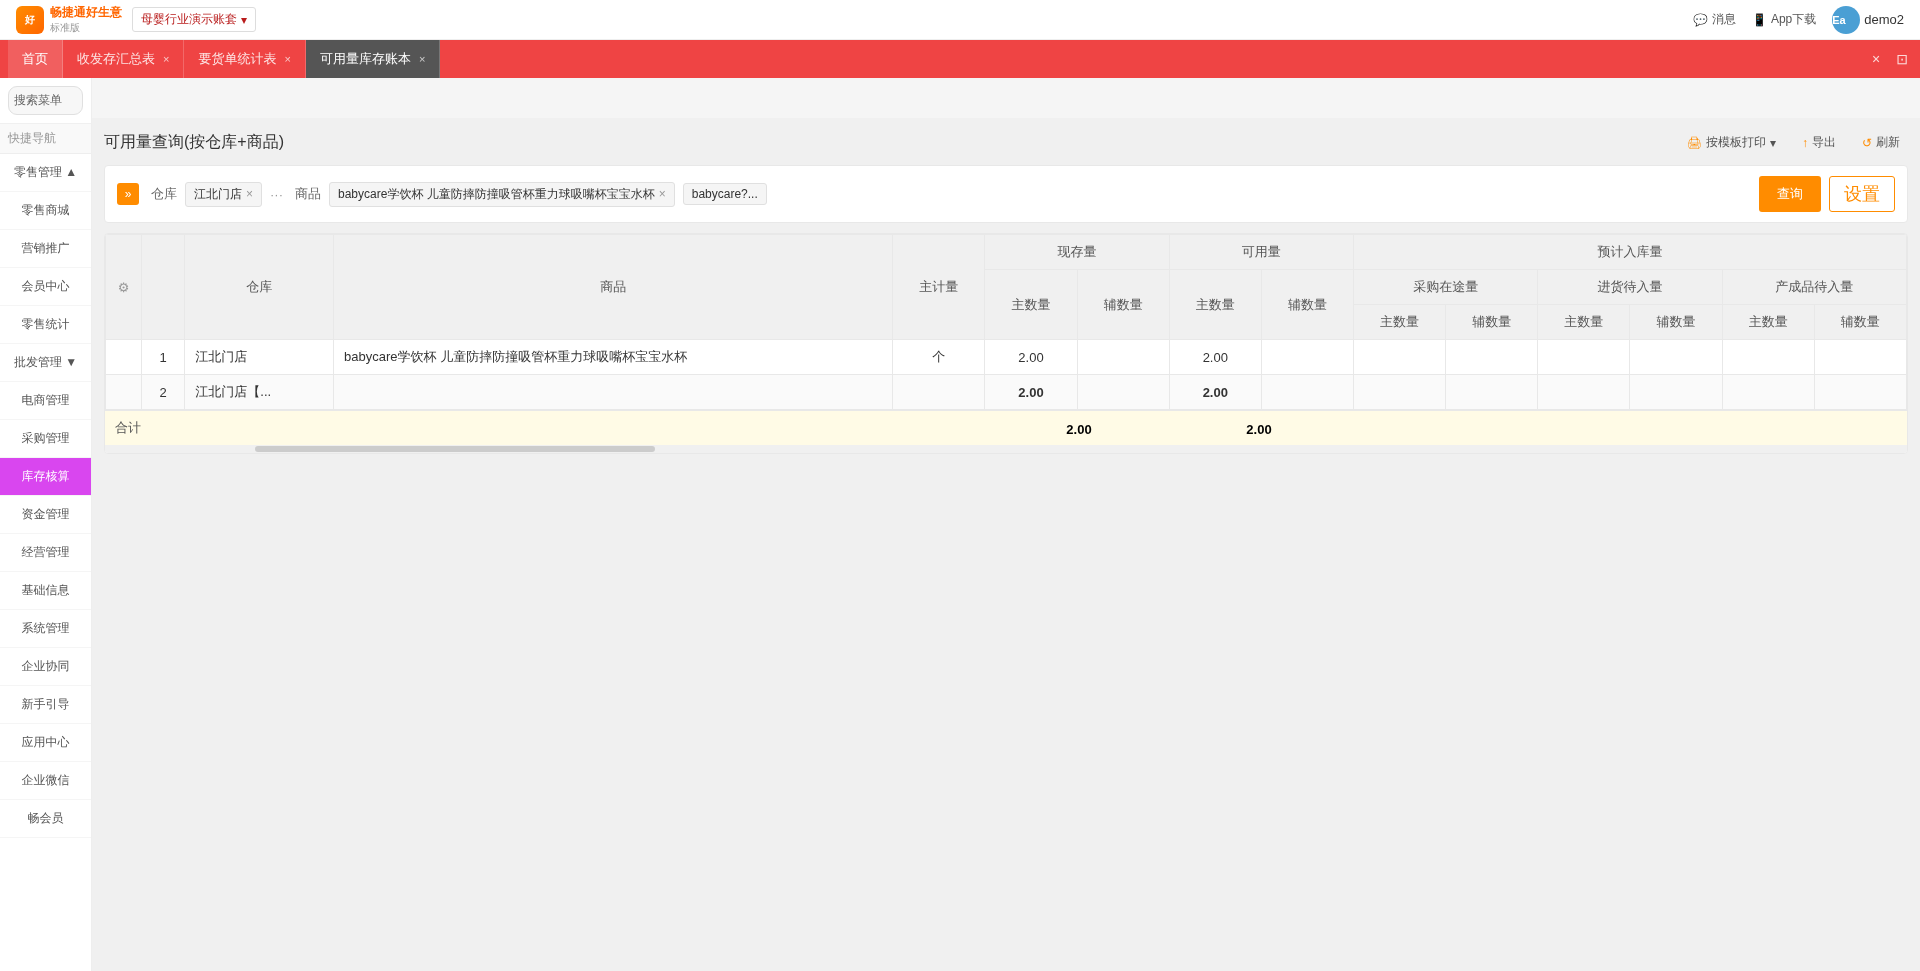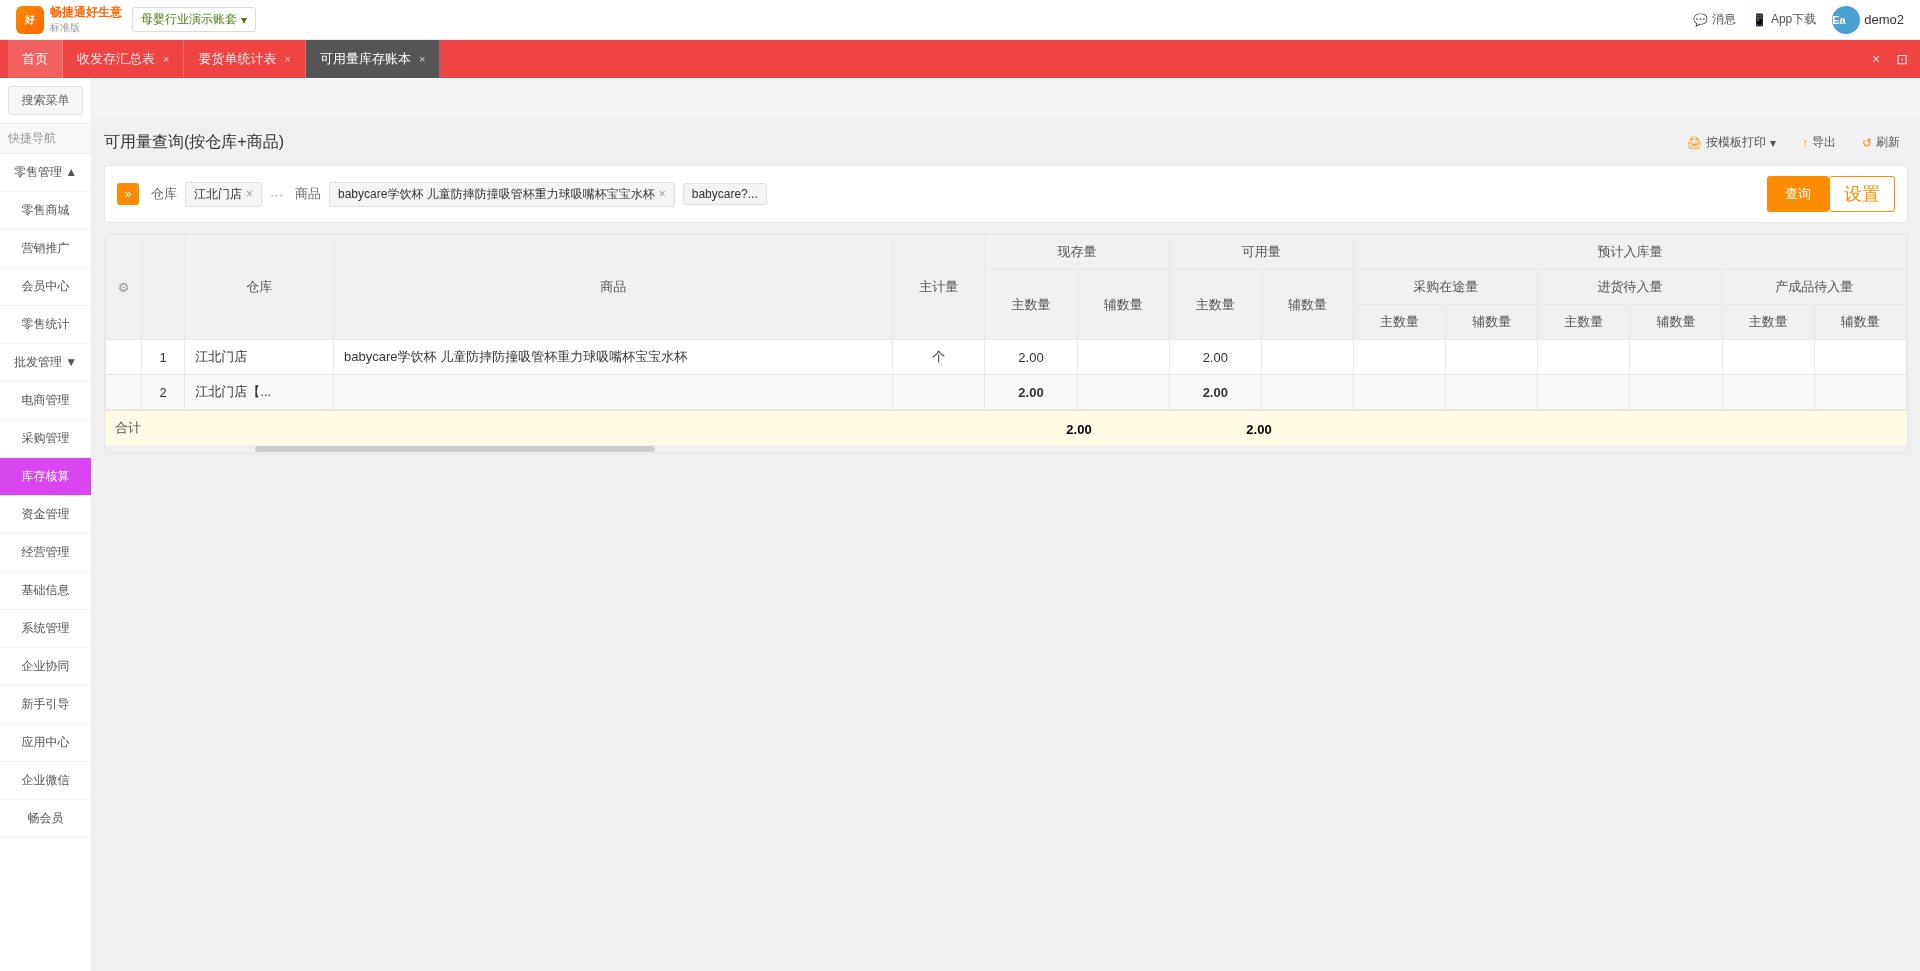--- a/index.html
+++ b/index.html
@@ -47,21 +47,21 @@
     .logo-text .sub { color: #999; font-size: 10px; }
     .tenant-select {
       display: flex;
       align-items: center;
       gap: 4px;
       border: 1px solid #ddd;
       padding: 3px 8px;
       border-radius: 3px;
       cursor: pointer;
       font-size: 12px;
-      color: #4d7c0f;
+      color: #b91c1c;
       background: #fff;
     }
     .top-bar-right {
       display: flex;
       align-items: center;
       gap: 16px;
     }
     .top-bar-action {
       display: flex;
       align-items: center;
@@ -149,25 +149,25 @@
     }
     .sidebar-search {
       padding: 8px;
       border-bottom: 1px solid #f0f0f0;
     }
     .sidebar-search-btn {
       width: 100%;
       padding: 5px;
       background: #f7f7f7;
       border: 1px solid #e0e0e0;
-      border-radius: 3px;
+      border-radius: 9px;
       font-size: 12px;
       color: #666;
       cursor: pointer;
-      text-align: center;
+      text-align: left;
     }
     .sidebar-item {
       padding: 10px 6px;
       text-align: center;
       font-size: 12px;
       color: #555;
       cursor: pointer;
       border-bottom: 1px solid #f5f5f5;
     }
     .sidebar-item.active {
@@ -269,20 +269,21 @@
       color: #333;
       display: flex;
       align-items: center;
       gap: 4px;
     }
     .filter-tag .remove { color: #999; cursor: pointer; }
     .filter-more { color: #999; font-size: 13px; cursor: pointer; }
     .filter-actions {
       margin-left: auto;
       display: flex;
+      gap: 8px;
     }
     .btn-query {
       background: #ff8c00;
       color: white;
       border: none;
       padding: 5px 18px;
       border-radius: 3px;
       cursor: pointer;
       font-size: 13px;
     }

